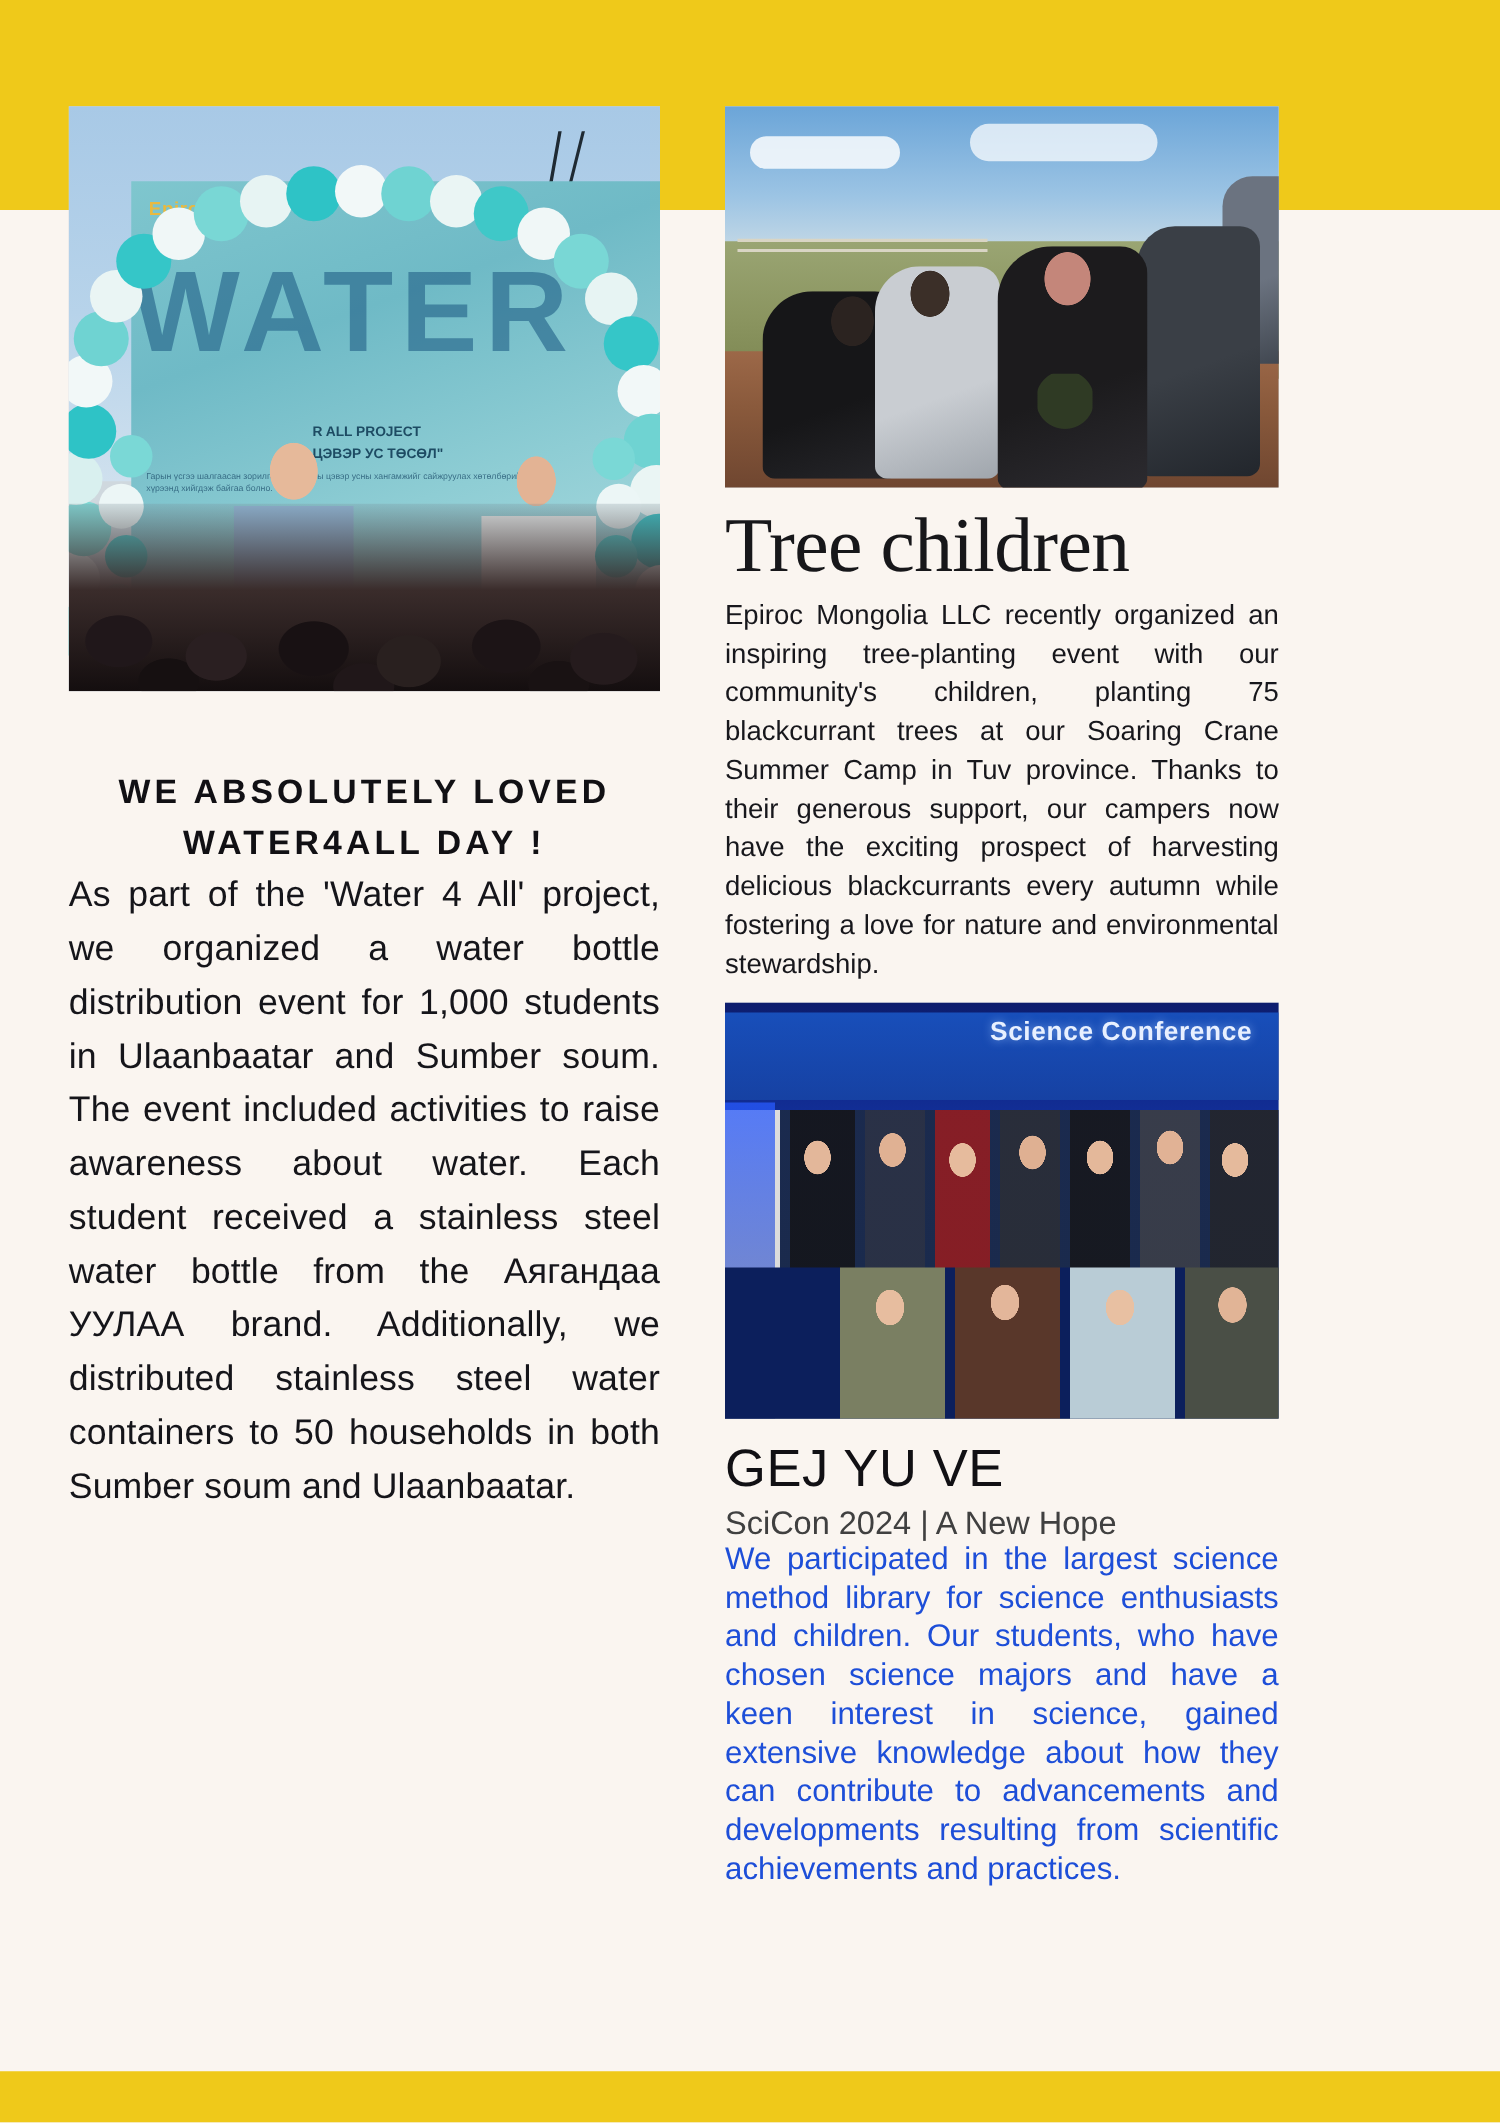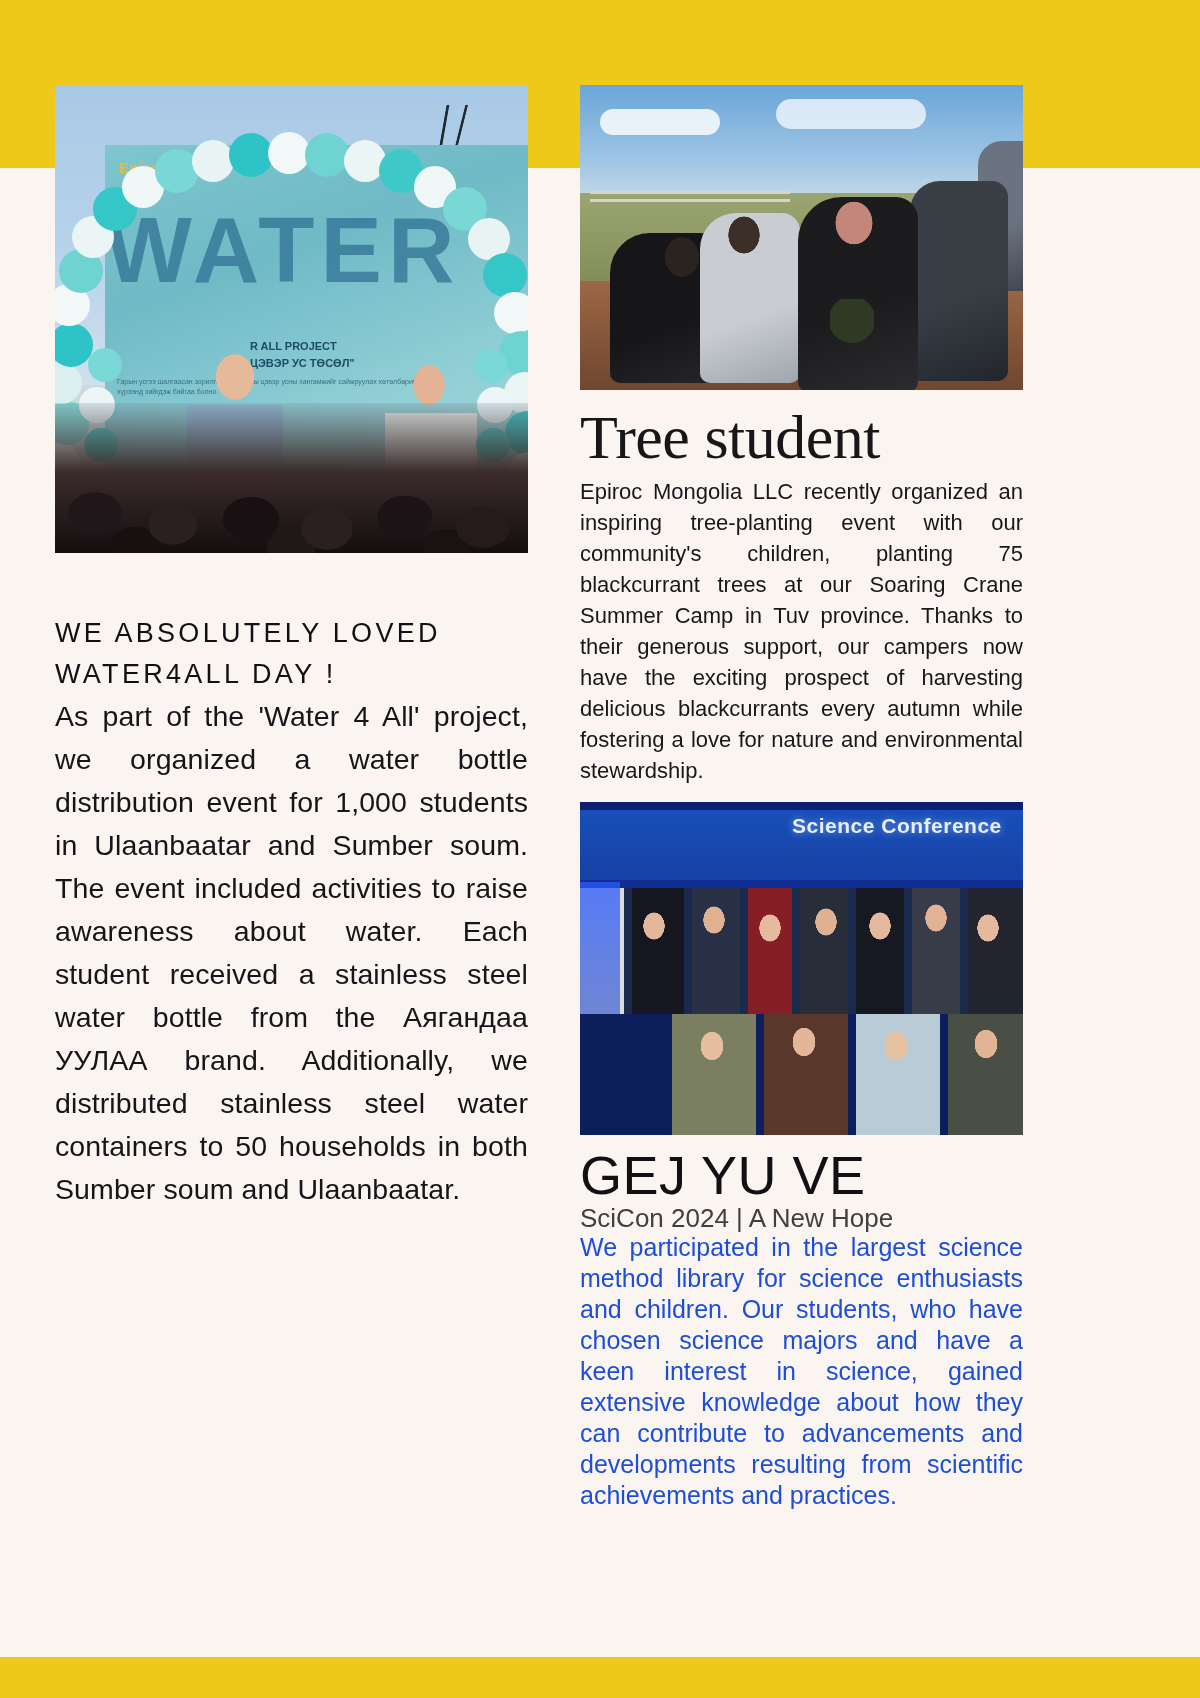--- a/index.html
+++ b/index.html
@@ -237,25 +237,26 @@
       radial-gradient(ellipse 16px 20px at 224px 22px, #e3b69a 70%, transparent 72%),
       radial-gradient(ellipse 16px 20px at 316px 26px, #e8c0a2 70%, transparent 72%),
       radial-gradient(ellipse 16px 20px at 406px 24px, #e1b496 70%, transparent 72%); }
   .s-glow-l { left: 0; top: 80px; width: 40px; height: 253px;
     background: linear-gradient(180deg, rgba(40,90,255,.75), rgba(10,30,120,.4)); }
 
   
   .headline-main {
     margin-top: 60px;
     font-size: 27px;
-    font-weight: 400;
+    font-weight: 700;
     letter-spacing: 3.3px;
     line-height: 41px;
     color: #111014;
     text-transform: uppercase;
+    text-align: center;
   }
   .body-left {
     font-size: 28.5px;
     line-height: 43px;
     color: #15151a;
     text-align: justify;
     text-justify: inter-word;
     letter-spacing: .1px;
   }
   .heading-serif {
@@ -270,21 +271,21 @@
   .body-right {
     margin-top: 6px;
     font-size: 22px;
     line-height: 31px;
     color: #17171c;
     text-align: justify;
     text-justify: inter-word;
   }
   .heading-gej {
     margin-top: 16px;
-    font-size: 54px;
+    font-size: 42px;
     font-weight: 400;
     line-height: 48px;
     letter-spacing: .5px;
     color: #111014;
   }
   .subtitle-gej {
     margin-top: 6px;
     font-size: 26px;
     line-height: 27px;
     color: #404040;
@@ -377,21 +378,21 @@
       <div class="ph-layer t-fence"></div>
       <div class="ph-layer t-dirt"></div>
       <div class="ph-layer t-p5"></div>
       <div class="ph-layer t-p4"></div>
       <div class="ph-layer t-p1"></div>
       <div class="ph-layer t-p2"></div>
       <div class="ph-layer t-p3"></div>
       <div class="ph-layer t-sap"></div>
     </div>
 
-    <div class="heading-serif">Tree student</div>
+    <div class="heading-serif">Tree children</div>
 
     <div class="body-right">Epiroc Mongolia LLC recently organized an inspiring tree-planting event with our community's children, planting 75 blackcurrant trees at our Soaring Crane Summer Camp in Tuv province. Thanks to their generous support, our campers now have the exciting prospect of harvesting delicious blackcurrants every autumn while fostering a love for nature and environmental stewardship.</div>
 
     <div class="photo photo-science mt-photo">
       <div class="ph-layer s-bg"></div>
       <div class="ph-layer s-screen"></div>
       <div class="ph-layer s-screentext">Science Conference</div>
       <div class="ph-layer s-row-back"></div>
       <div class="ph-layer s-faces"></div>
       <div class="ph-layer s-glow-l"></div>

